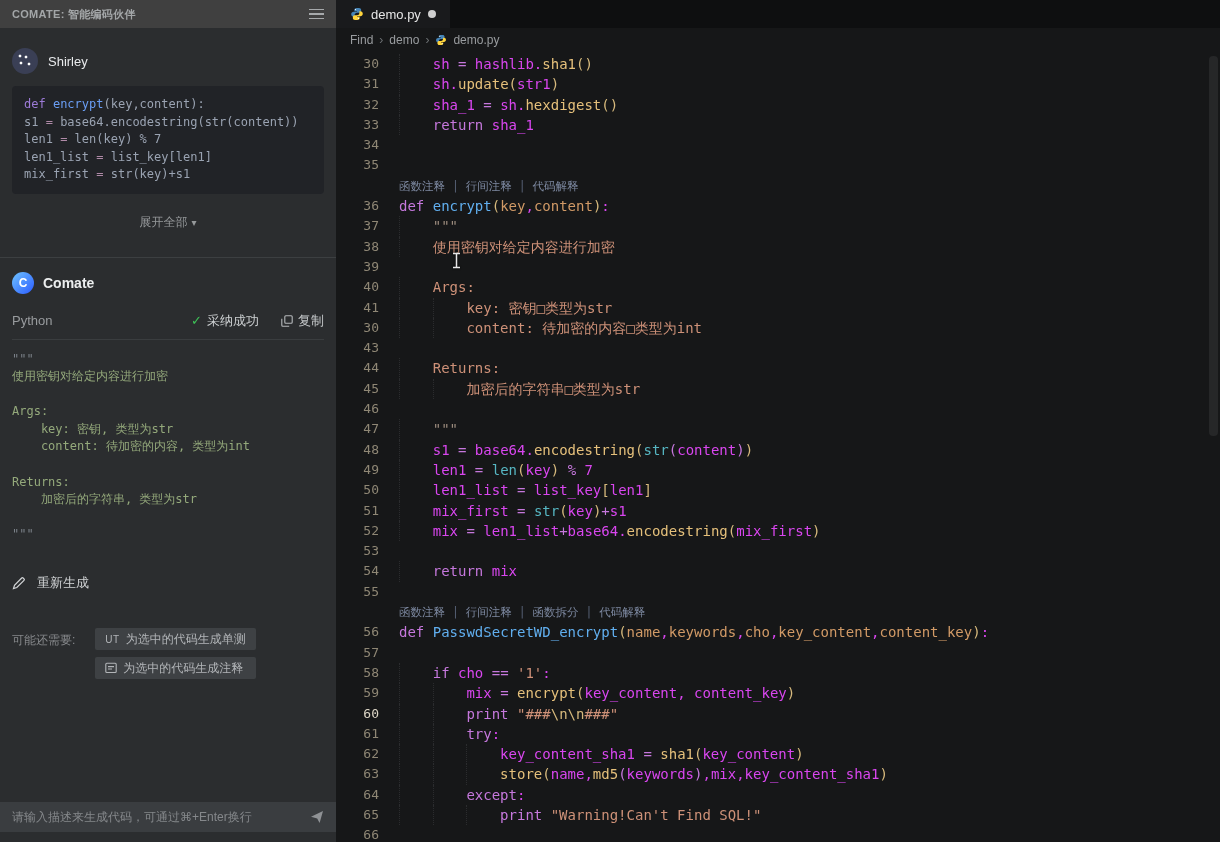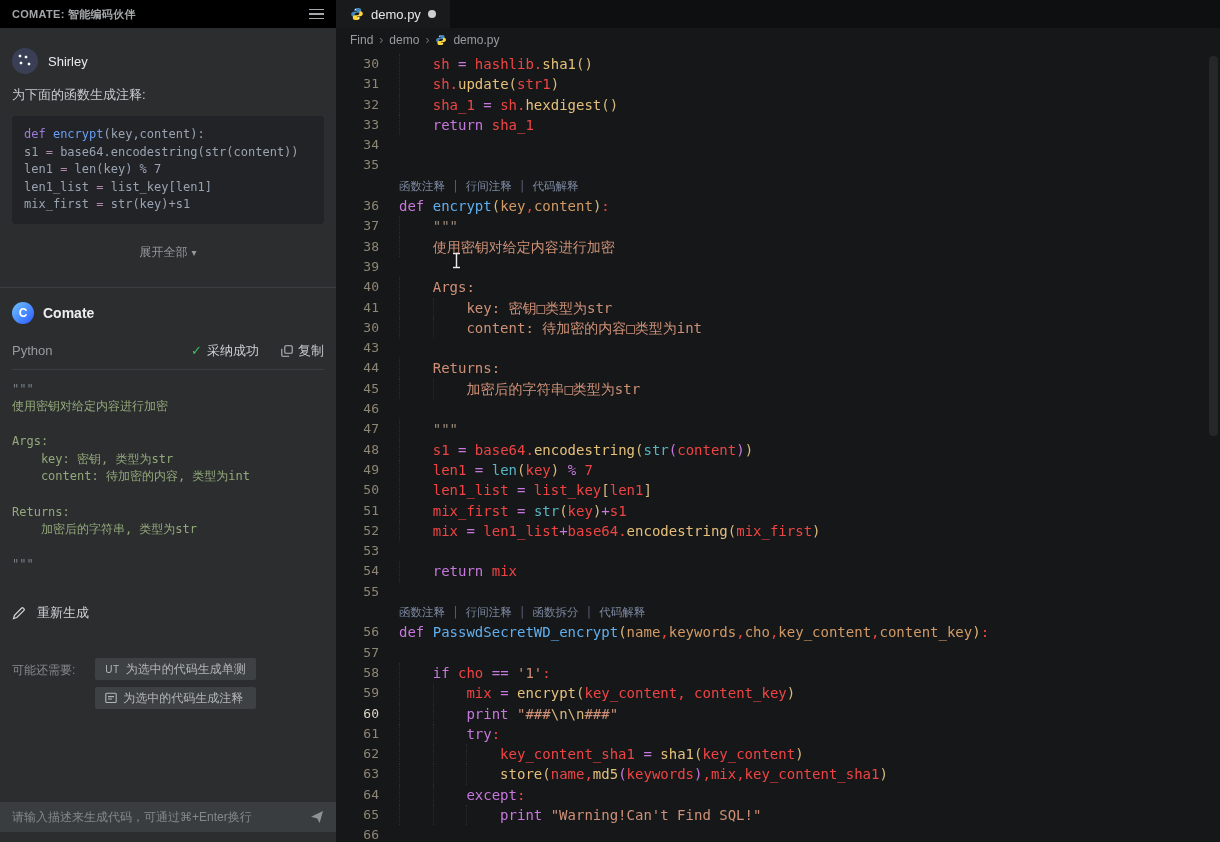--- a/index.html
+++ b/index.html
@@ -1,21 +1,21 @@
 <!DOCTYPE html>
 <html><head>
 <meta charset="utf-8">
 <style>
   * { box-sizing: border-box; margin: 0; padding: 0; }
   body { margin:0; background:#000; font-family:"Liberation Sans","DejaVu Sans",sans-serif; }
   .app { display:flex; width:1220px; height:842px; background:#161718; overflow:hidden; }
 
   
   .sidebar { width:336px; flex:none; background:#2b2d2f; display:flex; flex-direction:column; color:#c9ccce; }
-  .sb-header { height:28px; flex:none; background:#000000; display:flex; align-items:center; justify-content:space-between; padding:0 12px; }
+  .sb-header { height:28px; flex:none; background:#404040; display:flex; align-items:center; justify-content:space-between; padding:0 12px; }
   .sb-title { font-size:11px; font-weight:700; color:#a3a6a8; letter-spacing:.3px; }
   .menu-icon { display:flex; flex-direction:column; gap:3px; cursor:pointer; }
   .menu-icon i { display:block; width:15px; height:1.5px; background:#a6a9ab; }
 
   .sb-scroll { flex:1; display:flex; flex-direction:column; padding:0 12px; min-height:0; }
   .user-row { margin-top:20px; display:flex; align-items:center; gap:10px; }
   .avatar { width:26px; height:26px; border-radius:50%; flex:none;
     background:
       radial-gradient(circle at 8px 8px,#fff 1.2px,transparent 1.7px),
       radial-gradient(circle at 14px 9px,#fff 1.2px,transparent 1.7px),
@@ -79,21 +79,21 @@
 
   
   .t-k   { color:#c678dd; }
   .t-fn  { color:#61afef; }
   .t-call{ color:#e5c07b; }
   .t-bi  { color:#56b6c2; }
   .t-p   { color:#d19a66; }
   .t-s   { color:#ce9178; }
   .t-esc { color:#d7ba7d; }
   .t-op  { color:#c678dd; }
-  .t-pl  { color:#ef4444; }
+  .t-pl  { color:#d946ef; }
   .t-br1 { color:#d7ba7d; }
   .t-br2 { color:#c678dd; }
   .t-doc { color:#ce9178; }
   .t-docq{ color:#9b8b7d; }
   .t-tofu{ color:#ce9178; }
 </style>
 </head>
 <body>
 
 <div class="app">
@@ -107,21 +107,20 @@
           <i></i>
         </span>
     </div>
 
     <div class="sb-scroll">
       <div class="user-row">
         <span class="avatar"></span>
         <span class="user-name">Shirley</span>
       </div>
 
-      <div class="prompt">为下面的函数生成注释:</div>
 
       <div class="snippet"><div class="snip-line"><span class="t-k">def </span><span class="t-fn">encrypt</span><span class="t-pl">(key,content):</span></div><div class="snip-line"><span class="t-pl">s1 </span><span class="t-op">=</span><span class="t-pl"> base64.encodestring(str(content))</span></div><div class="snip-line"><span class="t-pl">len1 </span><span class="t-op">=</span><span class="t-pl"> len(key) % 7</span></div><div class="snip-line"><span class="t-pl">len1_list </span><span class="t-op">=</span><span class="t-pl"> list_key[len1]</span></div><div class="snip-line"><span class="t-pl">mix_first </span><span class="t-op">=</span><span class="t-pl"> str(key)+s1</span></div></div>
 
       <div class="expand">
         <span>展开全部</span><span class="chev">▾</span>
       </div>
 
       <div class="divider"></div>
 
       <div class="comate-row">

